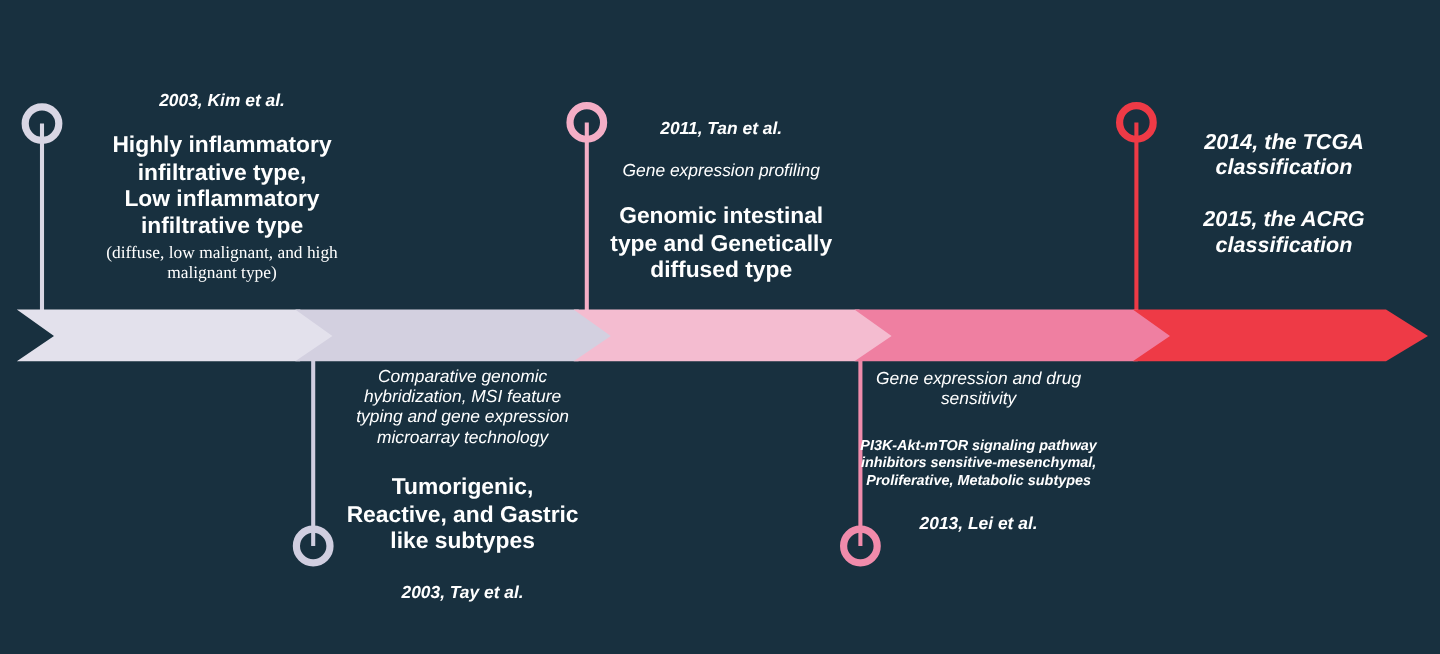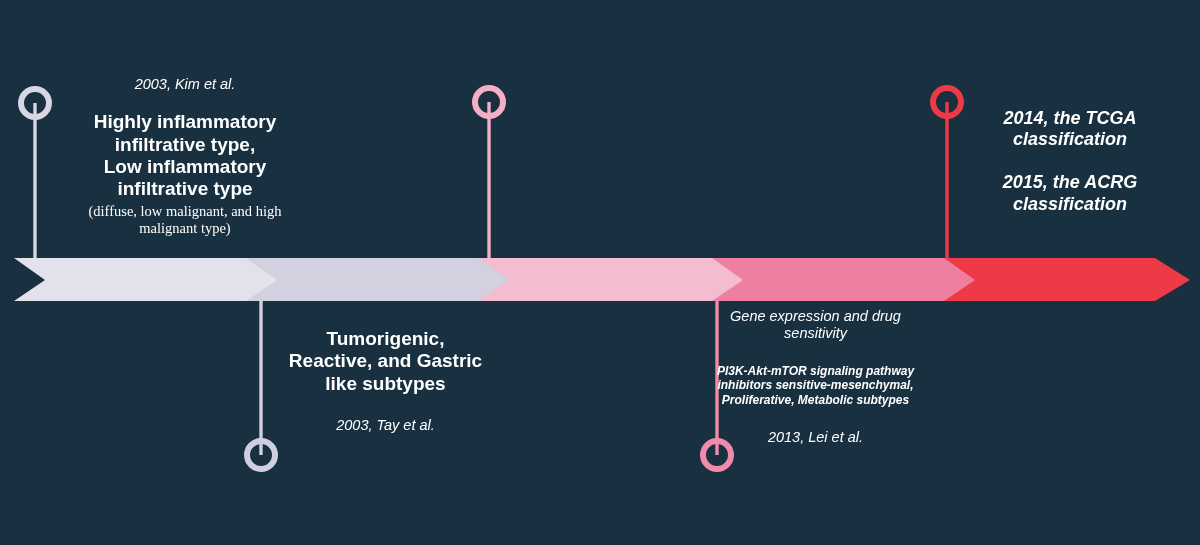--- a/index.html
+++ b/index.html
@@ -36,21 +36,21 @@
     margin: 0;
     color: #ffffff;
     line-height: 1.18;
     text-align: center;
   }
   .ann p + p {
     margin-top: 10px;
   }
   .ln-author {
     font-size: 14.5px;
-    font-weight: normal;
+    font-weight: bold;
     font-style: italic;
   }
   .ln-method {
     font-size: 14.5px;
     font-style: italic;
     font-weight: normal;
   }
   .ln-subtype-plain {
     font-size: 19px;
     font-weight: bold;
@@ -102,24 +102,30 @@
   </svg>
 
   <div class="ann" style="left:60px; top:76px; width:250px;">
     <p class="ln-author">2003, Kim et al.</p>
     <p class="ln-subtype-plain gap-md" style="white-space:pre-line;">Highly inflammatory infiltrative type,
 Low inflammatory infiltrative type</p>
     <p class="ln-note gap-xs">(diffuse, low malignant, and high malignant type)</p>
   </div>
 
   <div class="ann" style="left:283px; top:306px; width:205px;">
+    <p class="ln-method">Comparative genomic hybridization, MSI feature typing and gene expression microarray technology</p>
     <p class="ln-subtype-plain gap-lg">Tumorigenic, Reactive, and Gastric like subtypes</p>
     <p class="ln-author gap-lg">2003, Tay et al.</p>
   </div>
 
+  <div class="ann" style="left:508px; top:100px; width:186px;">
+    <p class="ln-author">2011, Tan et al.</p>
+    <p class="ln-method gap-md">Gene expression profiling</p>
+    <p class="ln-subtype-plain gap-md">Genomic intestinal type and Genetically diffused type</p>
+  </div>
 
   <div class="ann" style="left:713px; top:308px; width:205px;">
     <p class="ln-method">Gene expression and drug sensitivity</p>
     <p class="ln-subtype-italic gap-lg">PI3K-Akt-mTOR signaling pathway inhibitors sensitive-mesenchymal, Proliferative, Metabolic subtypes</p>
     <p class="ln-author gap-lg">2013, Lei et al.</p>
   </div>
 
   <div class="ann" style="left:975px; top:108px; width:190px;">
     <p class="ln-class">2014, the TCGA classification</p>
     <p class="ln-class gap-lg">2015, the ACRG classification</p>

